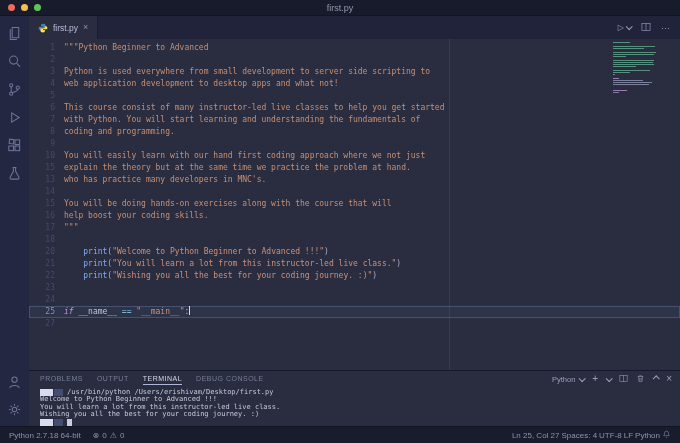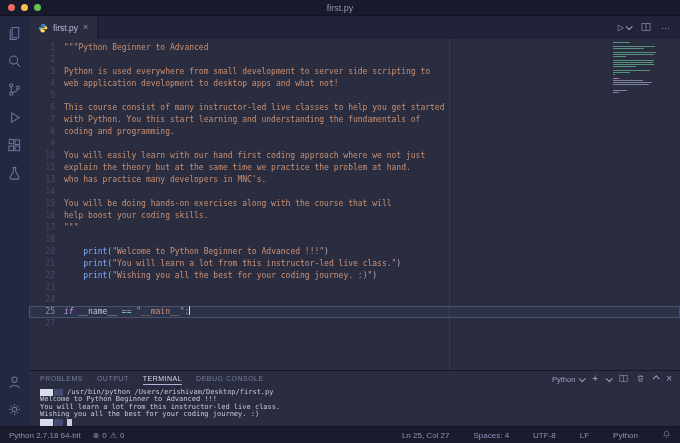--- a/index.html
+++ b/index.html
@@ -61,21 +61,21 @@
   .terminal{flex:1;font-family:"DejaVu Sans Mono","Liberation Mono",monospace;font-size:7px;line-height:7.4px;
     padding:2px 0 0 11px;color:#c6cade;}
   .t-line{white-space:pre;display:flex;align-items:center;height:7.4px;text-align:right;}
   .pseg1{display:inline-block;width:13px;height:7px;background:#d8dcec;margin-right:1px;}
   .pseg2{display:inline-block;width:9px;height:7px;background:#454c72;margin-right:4px;}
   .tcursor{display:inline-block;width:5px;height:7px;background:#c8cde0;}
   
   .statusbar{flex:0 0 16px;background:#191c2c;border-top:1px solid #121422;display:flex;align-items:center;
     font-size:8px;color:#8d92b3;padding:0 9px;gap:12px;}
   .sb-group{display:flex;align-items:center;gap:3px;}
-  .sb-right{margin-left:auto;display:flex;gap:24px;align-items:center;}
+  .sb-right{margin-left:auto;display:flex;gap:2px;align-items:center;}
   .sb-ico{font-size:8px;}
   .bell svg{width:9px;height:9px;stroke:#8d92b3;fill:none;stroke-width:1;}
 </style>
 </head>
 <body>
 
 <div class="window">
 
   <div class="titlebar">
     <div class="traffic">
@@ -167,21 +167,21 @@
       </div>
 
       <div class="editor">
         <div>
             <div class="code-line"><span class="ln">1</span><span class="code"><span class="tk-ds">"""Python Beginner to Advanced</span></span></div>
             <div class="code-line"><span class="ln">2</span><span class="code"></span></div>
             <div class="code-line"><span class="ln">3</span><span class="code"><span class="tk-ds">Python is used everywhere from small development to server side scripting to</span></span></div>
             <div class="code-line"><span class="ln">4</span><span class="code"><span class="tk-ds">web application development to desktop apps and what not!</span></span></div>
             <div class="code-line"><span class="ln">5</span><span class="code"></span></div>
             <div class="code-line"><span class="ln">6</span><span class="code"><span class="tk-ds">This course consist of many instructor-led live classes to help you get started</span></span></div>
-            <div class="code-line"><span class="ln">7</span><span class="code"><span class="tk-ds">with Python. You this start learning and understanding the fundamentals of</span></span></div>
+            <div class="code-line"><span class="ln">7</span><span class="code"><span class="tk-ds">with Python. You will start learning and understanding the fundamentals of</span></span></div>
             <div class="code-line"><span class="ln">8</span><span class="code"><span class="tk-ds">coding and programming.</span></span></div>
             <div class="code-line"><span class="ln">9</span><span class="code"></span></div>
             <div class="code-line"><span class="ln">10</span><span class="code"><span class="tk-ds">You will easily learn with our hand first coding approach where we not just</span></span></div>
             <div class="code-line"><span class="ln">15</span><span class="code"><span class="tk-ds">explain the theory but at the same time we practice the problem at hand.</span></span></div>
             <div class="code-line"><span class="ln">13</span><span class="code"><span class="tk-ds">who has practice many developers in MNC's.</span></span></div>
             <div class="code-line"><span class="ln">14</span><span class="code"></span></div>
             <div class="code-line"><span class="ln">15</span><span class="code"><span class="tk-ds">You will be doing hands-on exercises along with the course that will</span></span></div>
             <div class="code-line"><span class="ln">16</span><span class="code"><span class="tk-ds">help boost your coding skills.</span></span></div>
             <div class="code-line"><span class="ln">17</span><span class="code"><span class="tk-ds">"""</span></span></div>
             <div class="code-line"><span class="ln">18</span><span class="code"></span></div>

